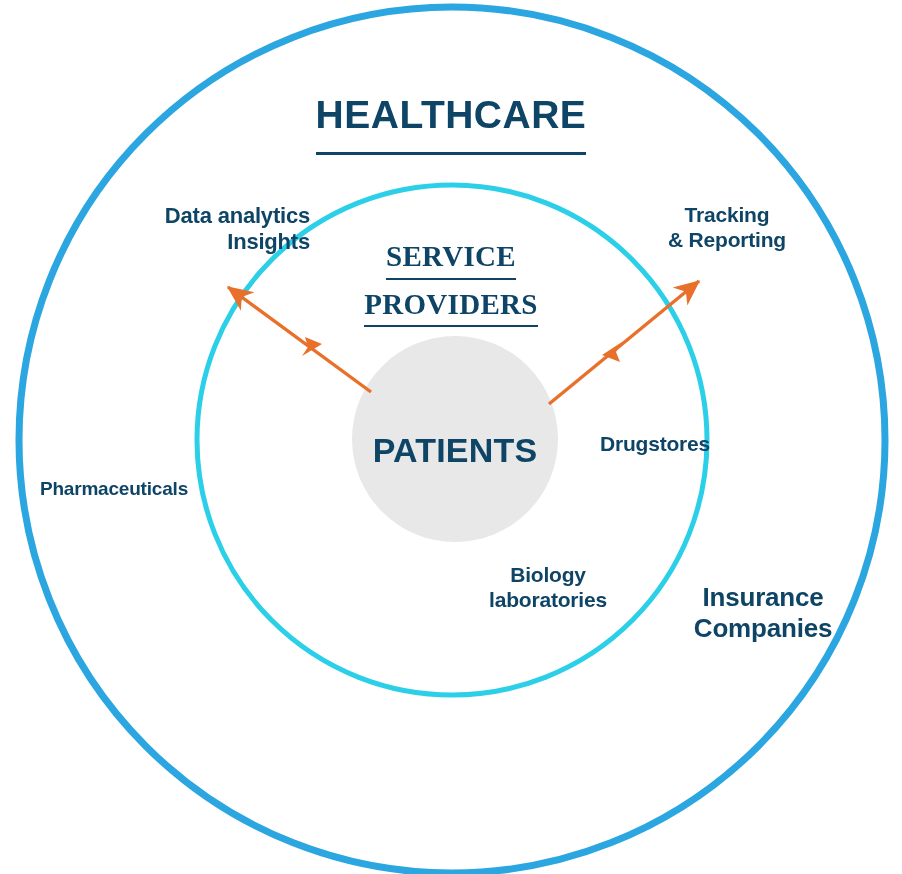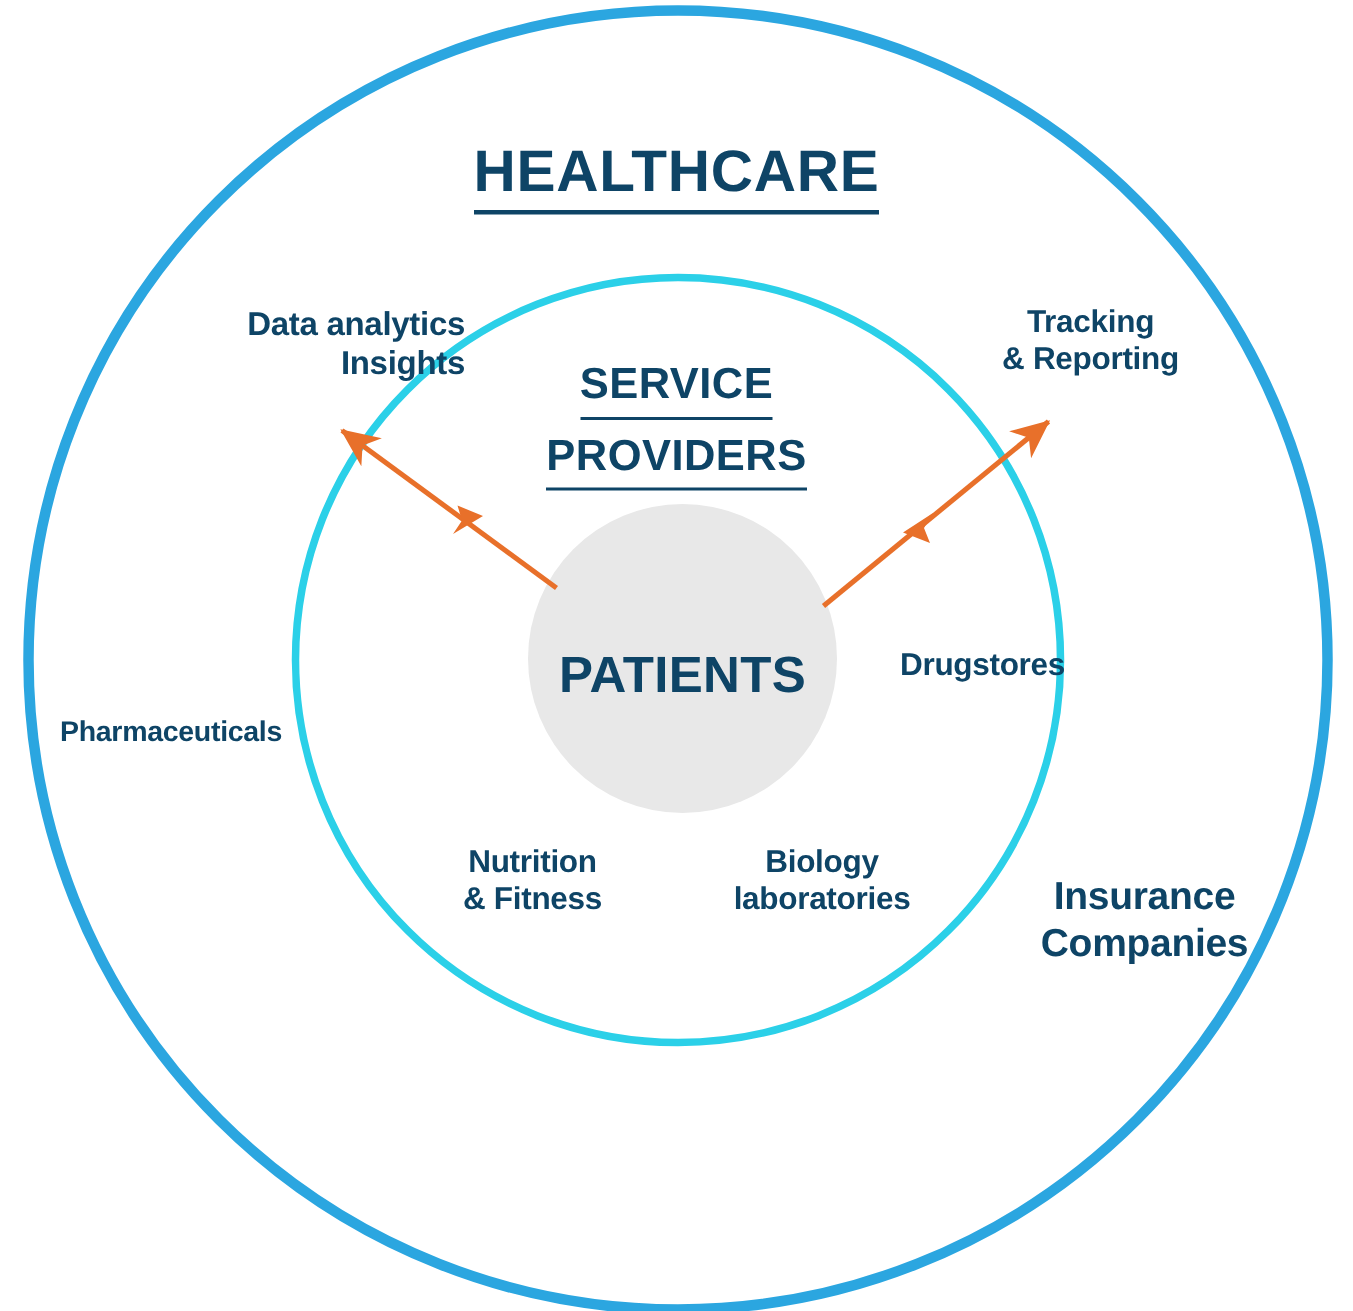--- a/index.html
+++ b/index.html
@@ -42,38 +42,38 @@
   #title-healthcare {
     left: 0;
     top: 92px;
     width: 902px;
     font-size: 39px;
     letter-spacing: 0.5px;
     text-align: center;
   }
   #title-healthcare .u {
     border-bottom: 3px solid #0E4466;
-    padding-bottom: 4px;
+    padding-bottom: 16px;
   }
 
   #title-service-providers {
     left: 0;
     top: 237px;
     width: 902px;
     font-size: 29px;
     letter-spacing: 0.3px;
     text-align: center;
     line-height: 1.33;
   }
   #title-service-providers .u {
     border-bottom: 2.5px solid #0E4466;
     padding-bottom: 2px;
     display: inline-block;
   }
-  #title-service-providers .row { display: block; margin-bottom: 5px; }
+  #title-service-providers .row { display: block; margin-bottom: 5px; font-family: Liberation Serif, serif; }
 
   
   #center-patients {
     left: 305px;
     top: 413px;
     width: 300px;
     text-align: center;
   }
   #patients-title {
     font-size: 34px;
@@ -189,22 +189,20 @@
 
   <div class="lbl" id="title-healthcare"><span class="u">HEALTHCARE</span></div>
 
   <div class="lbl" id="title-service-providers"><span class="row"><span class="u">SERVICE</span></span><span class="row"><span class="u">PROVIDERS</span></span></div>
 
   <div class="lbl" id="center-patients">
     <div id="patients-title">PATIENTS</div>
   </div>
 
   <div class="lbl" id="label-drugstores">Drugstores</div>
-  <div class="lbl" id="label-nutrition-fitness">Nutrition
-&amp; Fitness</div>
   <div class="lbl" id="label-biology-laboratories">Biology
 laboratories</div>
 
   <div class="lbl" id="label-data-analytics">Data analytics
 Insights</div>
   <div class="lbl" id="label-tracking-reporting">Tracking
 &amp; Reporting</div>
 
   <div class="lbl" id="label-pharmaceuticals">Pharmaceuticals</div>
   <div class="lbl" id="label-insurance-companies">Insurance

